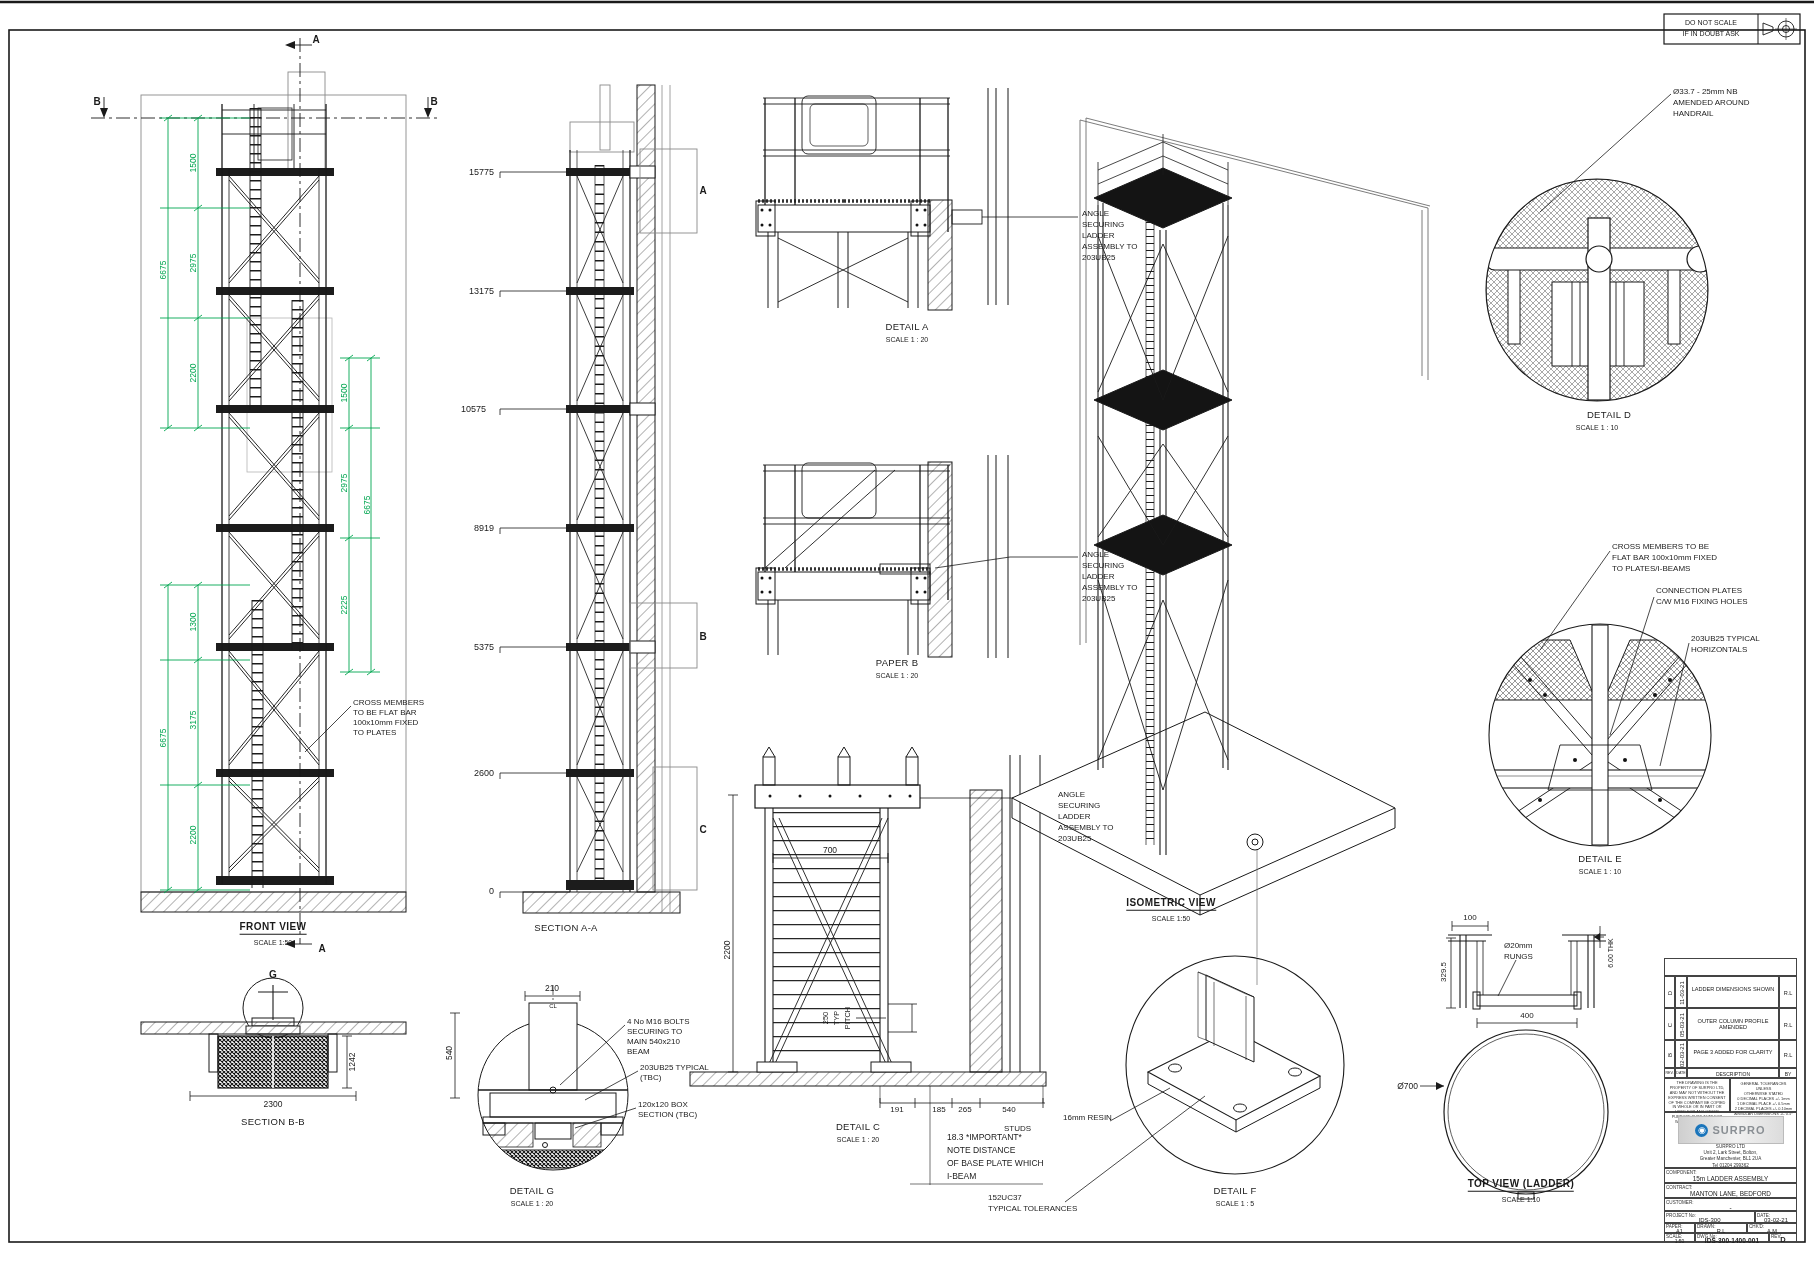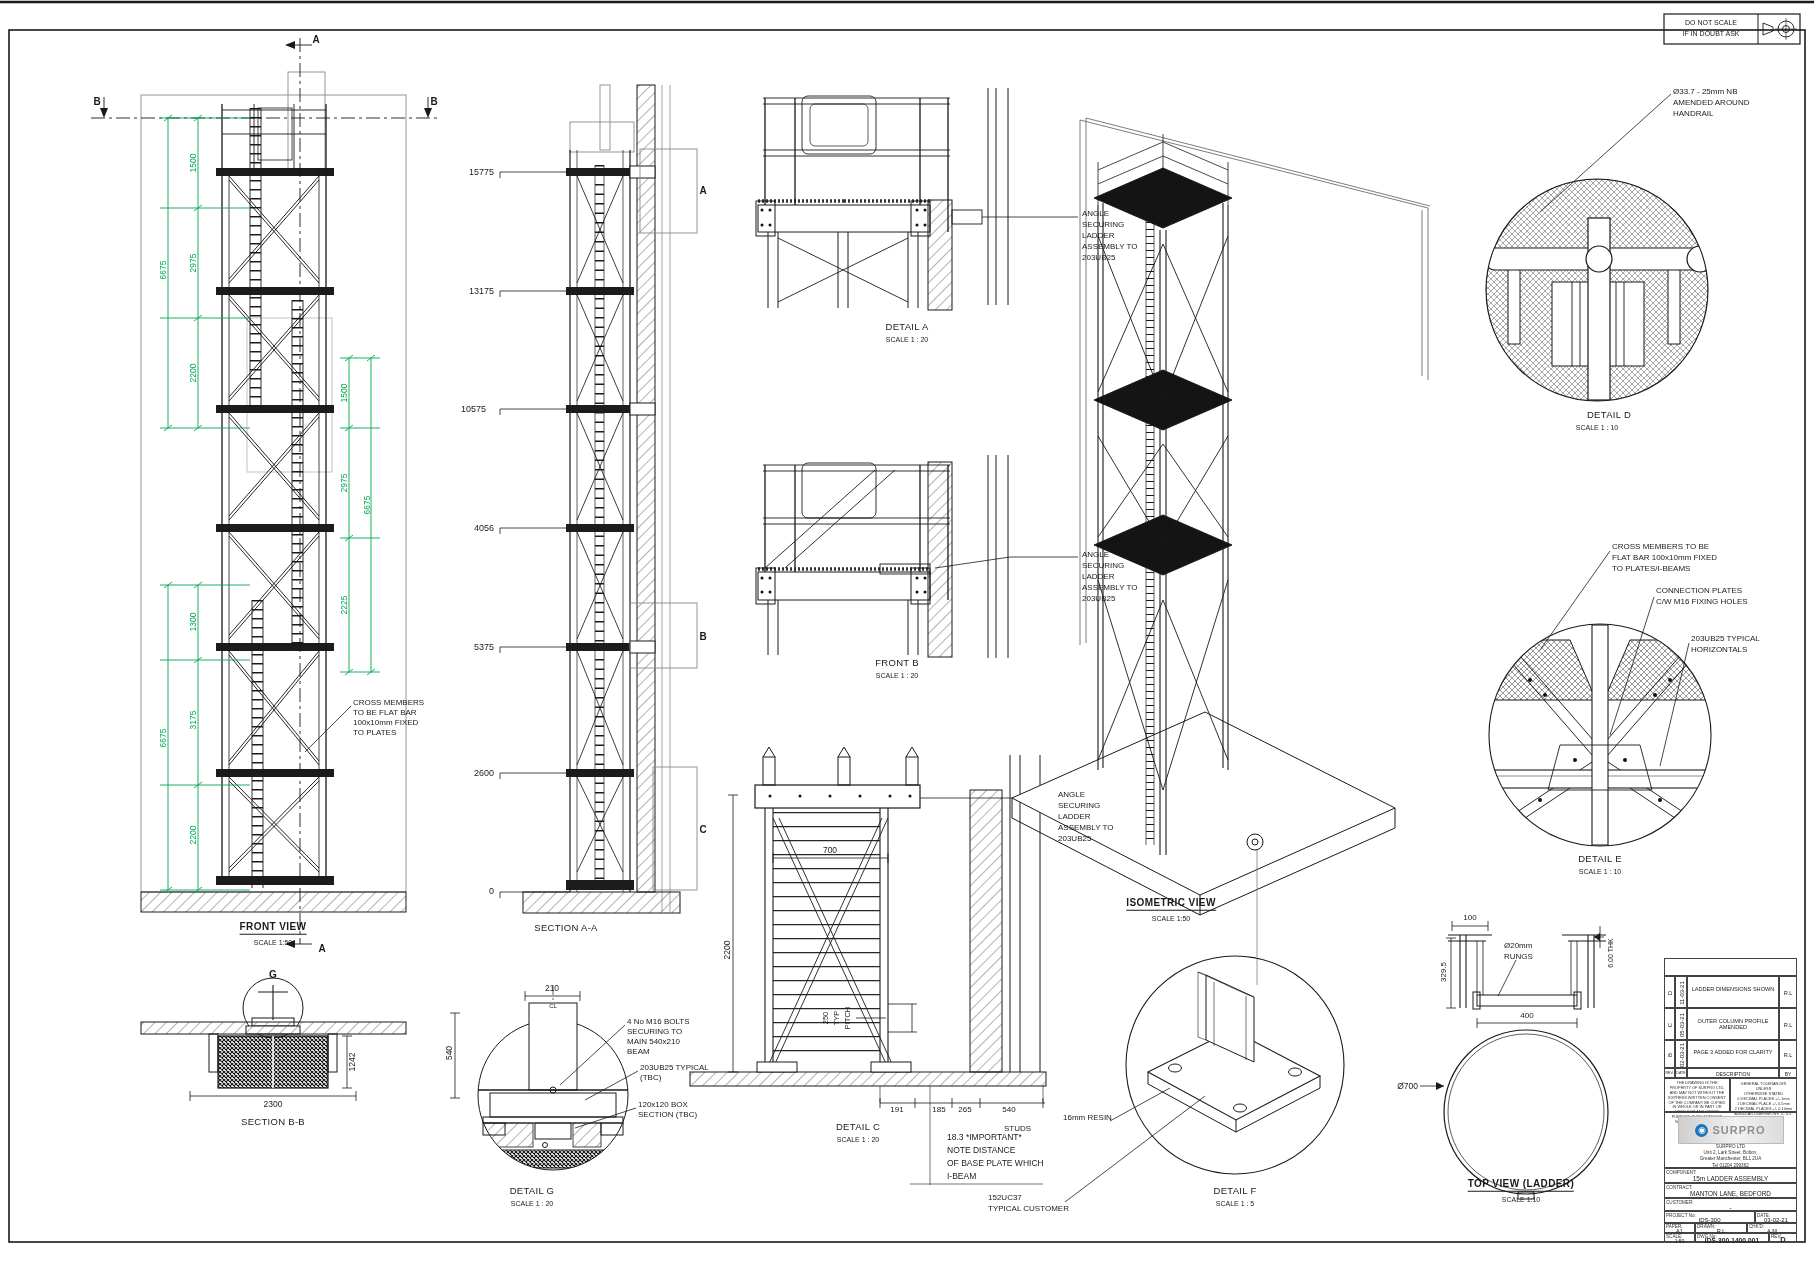--- a/index.html
+++ b/index.html
@@ -411,31 +411,31 @@
 
 <span class="t f8" style="left:353px;top:699px">CROSS MEMBERS</span>
 <span class="t f8" style="left:353px;top:709px">TO BE FLAT BAR</span>
 <span class="t f8" style="left:353px;top:719px">100x10mm FIXED</span>
 <span class="t f8" style="left:353px;top:729px">TO PLATES</span>
 
 <span class="t dttl" style="left:566px;top:928px">SECTION A-A</span>
 <span class="t f9 e" style="left:494px;top:172px">15775</span>
 <span class="t f9 e" style="left:494px;top:291px">13175</span>
 <span class="t f9 e" style="left:486px;top:409px">10575</span>
-<span class="t f9 e" style="left:494px;top:528px">4056</span>
+<span class="t f9 e" style="left:494px;top:528px">8919</span>
 <span class="t f9 e" style="left:494px;top:647px">5375</span>
 <span class="t f9 e" style="left:494px;top:773px">2600</span>
 <span class="t f9 e" style="left:494px;top:891px">0</span>
 <span class="t mk" style="left:703px;top:191px">A</span>
 <span class="t mk" style="left:703px;top:637px">B</span>
 <span class="t mk" style="left:703px;top:830px">C</span>
 
 <span class="t dttl" style="left:907px;top:327px">DETAIL A</span>
 <span class="t f7 c" style="left:907px;top:339px">SCALE 1 : 20</span>
-<span class="t dttl" style="left:897px;top:663px">FRONT B</span>
+<span class="t dttl" style="left:897px;top:663px">PAPER B</span>
 <span class="t f7 c" style="left:897px;top:675px">SCALE 1 : 20</span>
 
 <span class="t f8" style="left:1082px;top:210px">ANGLE</span>
 <span class="t f8" style="left:1082px;top:221px">SECURING</span>
 <span class="t f8" style="left:1082px;top:232px">LADDER</span>
 <span class="t f8" style="left:1082px;top:243px">ASSEMBLY TO</span>
 <span class="t f8" style="left:1082px;top:254px">203UB25</span>
 <span class="t f8" style="left:1082px;top:551px">ANGLE</span>
 <span class="t f8" style="left:1082px;top:562px">SECURING</span>
 <span class="t f8" style="left:1082px;top:573px">LADDER</span>
@@ -480,21 +480,21 @@
 <span class="t f8" style="left:1656px;top:587px">CONNECTION PLATES</span>
 <span class="t f8" style="left:1656px;top:598px">C/W M16 FIXING HOLES</span>
 <span class="t f8" style="left:1691px;top:635px">203UB25 TYPICAL</span>
 <span class="t f8" style="left:1691px;top:646px">HORIZONTALS</span>
 
 <span class="t dttl" style="left:1235px;top:1191px">DETAIL F</span>
 <span class="t f7 c" style="left:1235px;top:1203px">SCALE 1 : 5</span>
 <span class="t f8" style="left:1063px;top:1114px">16mm RESIN</span>
 <span class="t f8" style="left:1004px;top:1125px">STUDS</span>
 <span class="t f8" style="left:988px;top:1194px">152UC37</span>
-<span class="t f8" style="left:988px;top:1205px">TYPICAL CUSTOMER</span>
+<span class="t f8" style="left:988px;top:1205px">TYPICAL TOLERANCES</span>
 
 <span class="t dttl" style="left:532px;top:1191px">DETAIL G</span>
 <span class="t f7 c" style="left:532px;top:1203px">SCALE 1 : 20</span>
 <span class="t f85 c" style="left:552px;top:988px">210</span>
 <span class="t f6 c" style="left:553px;top:1006px">CL</span>
 <span class="t f85 r" style="left:449px;top:1053px">540</span>
 <span class="t f8" style="left:627px;top:1018px">4 No M16 BOLTS</span>
 <span class="t f8" style="left:627px;top:1028px">SECURING TO</span>
 <span class="t f8" style="left:627px;top:1038px">MAIN 540x210</span>
 <span class="t f8" style="left:627px;top:1048px">BEAM</span>

